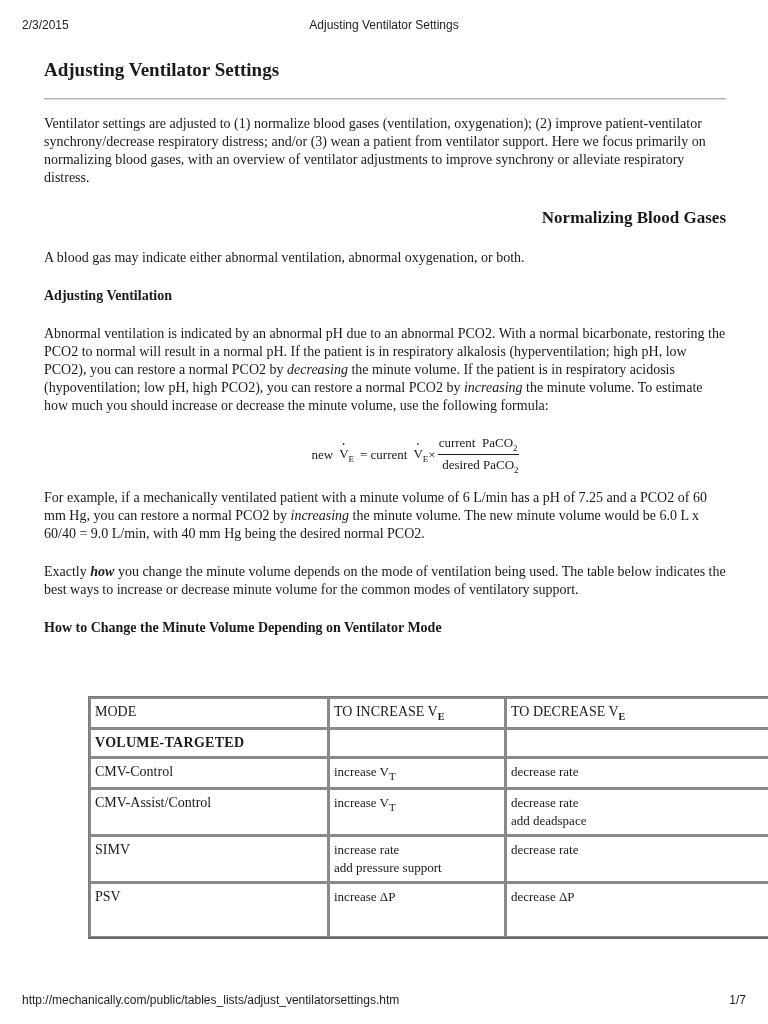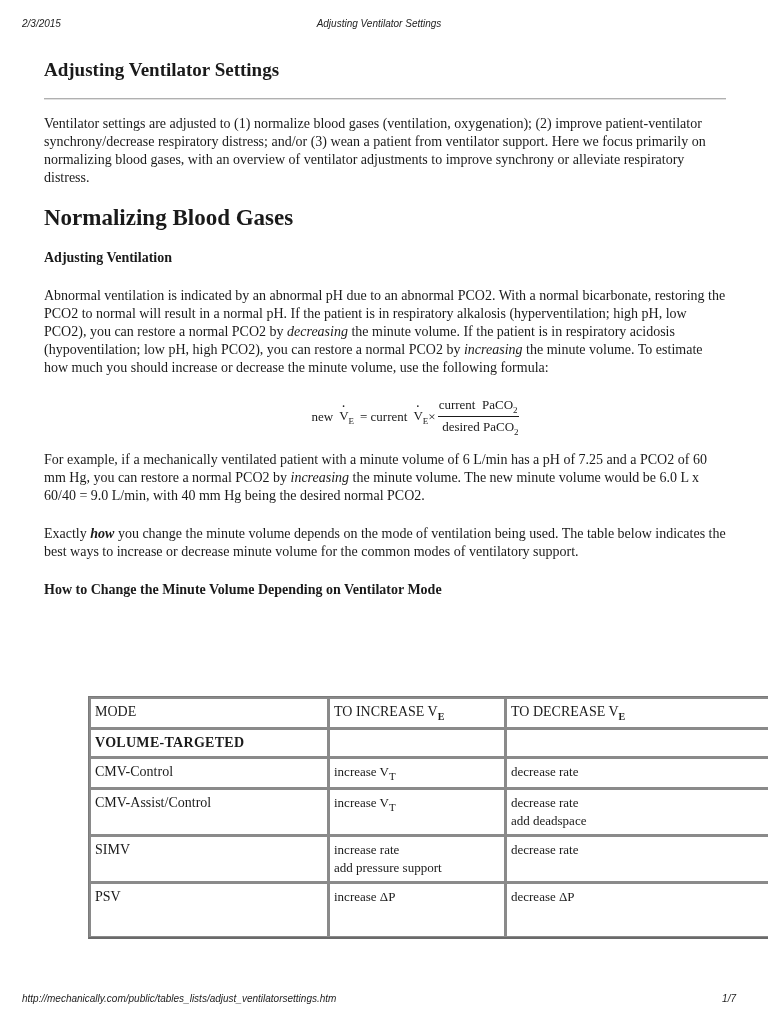--- a/index.html
+++ b/index.html
@@ -1,22 +1,22 @@
 <!DOCTYPE html>
 <html><head>
 <meta charset="utf-8">
 <style>
   html, body { margin: 0; padding: 0; background: #ffffff; }
   body {
     width: 768px; height: 1024px; position: relative; overflow: hidden;
     font-family: "Liberation Serif", serif; color: #1a1a1a;
   }
   .print-header, .print-footer {
-    position: absolute; left: 0; right: 10px;
-    font-family: "Liberation Sans", sans-serif; font-size: 10px; color: #222; font-style: italic;
+    position: absolute; left: 0; right: 0;
+    font-family: "Liberation Sans", sans-serif; font-size: 12px; color: #222;
   }
   .print-header { top: 18px; height: 14px; }
   .print-footer { top: 993px; height: 14px; }
   .print-header .date { position: absolute; left: 22px; }
   .print-header .title { position: absolute; left: 0; right: 0; text-align: center; }
   .print-footer .url { position: absolute; left: 22px; }
   .print-footer .page { position: absolute; right: 22px; }
 
   .content { position: absolute; left: 44px; top: 52px; width: 682px; }
   h1 {
@@ -24,21 +24,21 @@
     font-size: 19px; margin: 6px 0 0 0; line-height: 24px;
   }
   hr.rule {
     border: none; border-top: 1px solid #b0b0b0; border-bottom: 1px solid #e0e0e0;
     margin: 16px 0 15px 0; width: 682px;
   }
   p {
     font-size: 14px; line-height: 18px; margin: 0 0 20px 0;
   }
   h2 {
-    font-size: 23px; font-weight: bold; margin: 4px 0 20px 0; line-height: 22px;
+    font-size: 17px; font-weight: bold; margin: 4px 0 20px 0; line-height: 22px; text-align: right;
   }
   h3 {
     font-size: 14px; font-weight: bold; margin: 0 0 20px 0; line-height: 18px;
   }
   .formula {
     display: flex; justify-content: center; align-items: center;
     font-size: 13px; margin: 6px 0 14px 60px; height: 40px;
   }
   .vdot { position: relative; display: inline-block; }
   .vdot::before {
@@ -81,20 +81,21 @@
   <span class="title">Adjusting Ventilator Settings</span>
 </div>
 
 <div class="content">
   <h1>Adjusting Ventilator Settings</h1>
   <hr class="rule">
 
   <p>Ventilator settings are adjusted to (1) normalize blood gases (ventilation, oxygenation); (2) improve patient-ventilator synchrony/decrease respiratory distress; and/or (3) wean a patient from ventilator support. Here we focus primarily on normalizing blood gases, with an overview of ventilator adjustments to improve synchrony or alleviate respiratory distress.</p>
 
   <h2>Normalizing Blood Gases</h2>
+  <p>A blood gas may indicate either abnormal ventilation, abnormal oxygenation, or both.</p>
 
   <h3>Adjusting Ventilation</h3>
 
   <p><span>Abnormal ventilation is indicated by an abnormal pH due to an abnormal PCO2. With a normal bicarbonate, restoring the PCO2 to normal will result in a normal pH. If the patient is in respiratory alkalosis (hyperventilation; high pH, low PCO2), you can restore a normal PCO2 by </span><em>decreasing</em><span> the minute volume. If the patient is in respiratory acidosis (hypoventilation; low pH, high PCO2), you can restore a normal PCO2 by </span><em>increasing</em><span> the minute volume. To estimate how much you should increase or decrease the minute volume, use the following formula:</span></p>
 
   <div class="formula">
     <span>new</span>
       <span class="gap"></span>
     <span class="vdot"><span>V</span><sub>E</sub></span>
       <span class="gap"></span>

